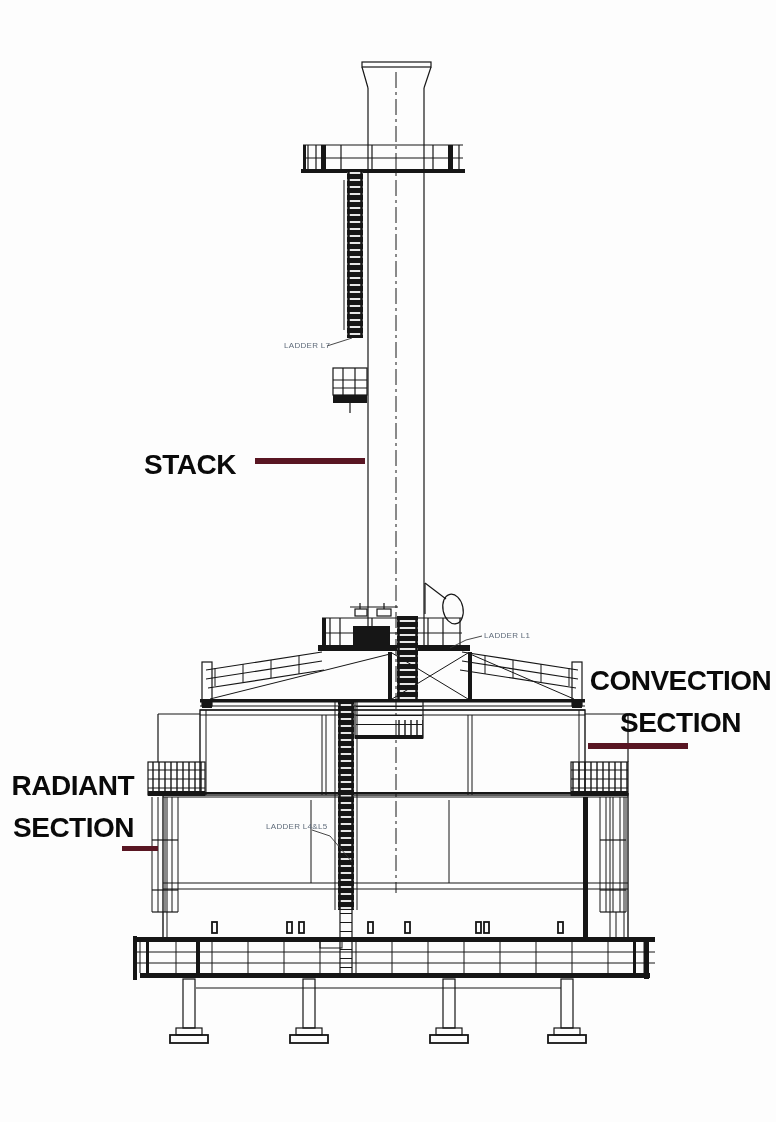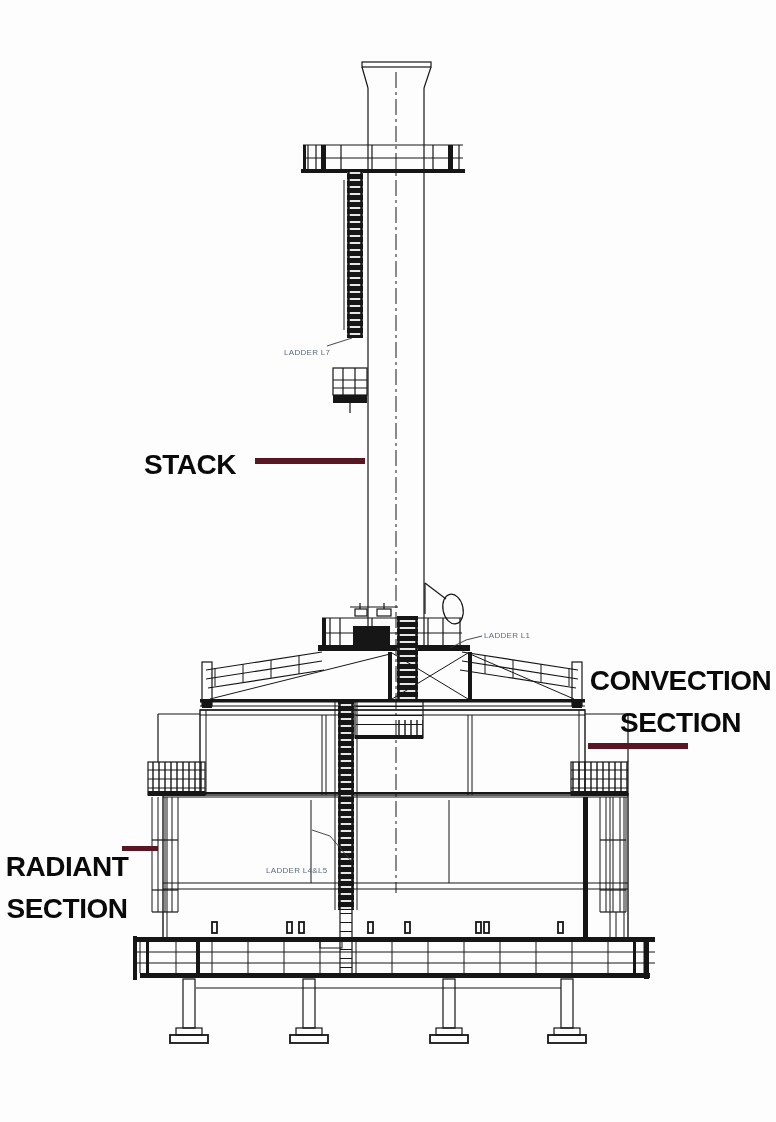--- a/index.html
+++ b/index.html
@@ -280,20 +280,20 @@
       <path d="M312,830 L330,836 L352,862"></path>
     </g>
   </svg>
 
   <div class="big-label" style="left:144px;top:444px;text-align:center;">STACK</div>
   <div class="callout-line" style="left:255px;top:458px;width:110px;height:6px;"></div>
 
   <div class="big-label" style="left:583px;top:660px;width:195px;text-align:center;">CONVECTION SECTION</div>
   <div class="callout-line" style="left:588px;top:743px;width:100px;height:6px;"></div>
 
-  <div class="big-label" style="left:0px;top:846px;width:134px;text-align:center;">RADIANT SECTION</div>
+  <div class="big-label" style="left:0px;top:765px;width:134px;text-align:right;">RADIANT SECTION</div>
   <div class="callout-line" style="left:122px;top:846px;width:36px;height:5px;"></div>
 
-  <div class="small-label" style="left:284px;top:348px;">LADDER L7</div>
+  <div class="small-label" style="left:284px;top:341px;">LADDER L7</div>
   <div class="small-label" style="left:484px;top:631px;">LADDER L1</div>
-  <div class="small-label" style="left:266px;top:822px;margin-top:44px;">LADDER L4&amp;L5</div>
+  <div class="small-label" style="left:266px;top:822px;">LADDER L4&amp;L5</div>
 
 </div>
 
 </body></html>

